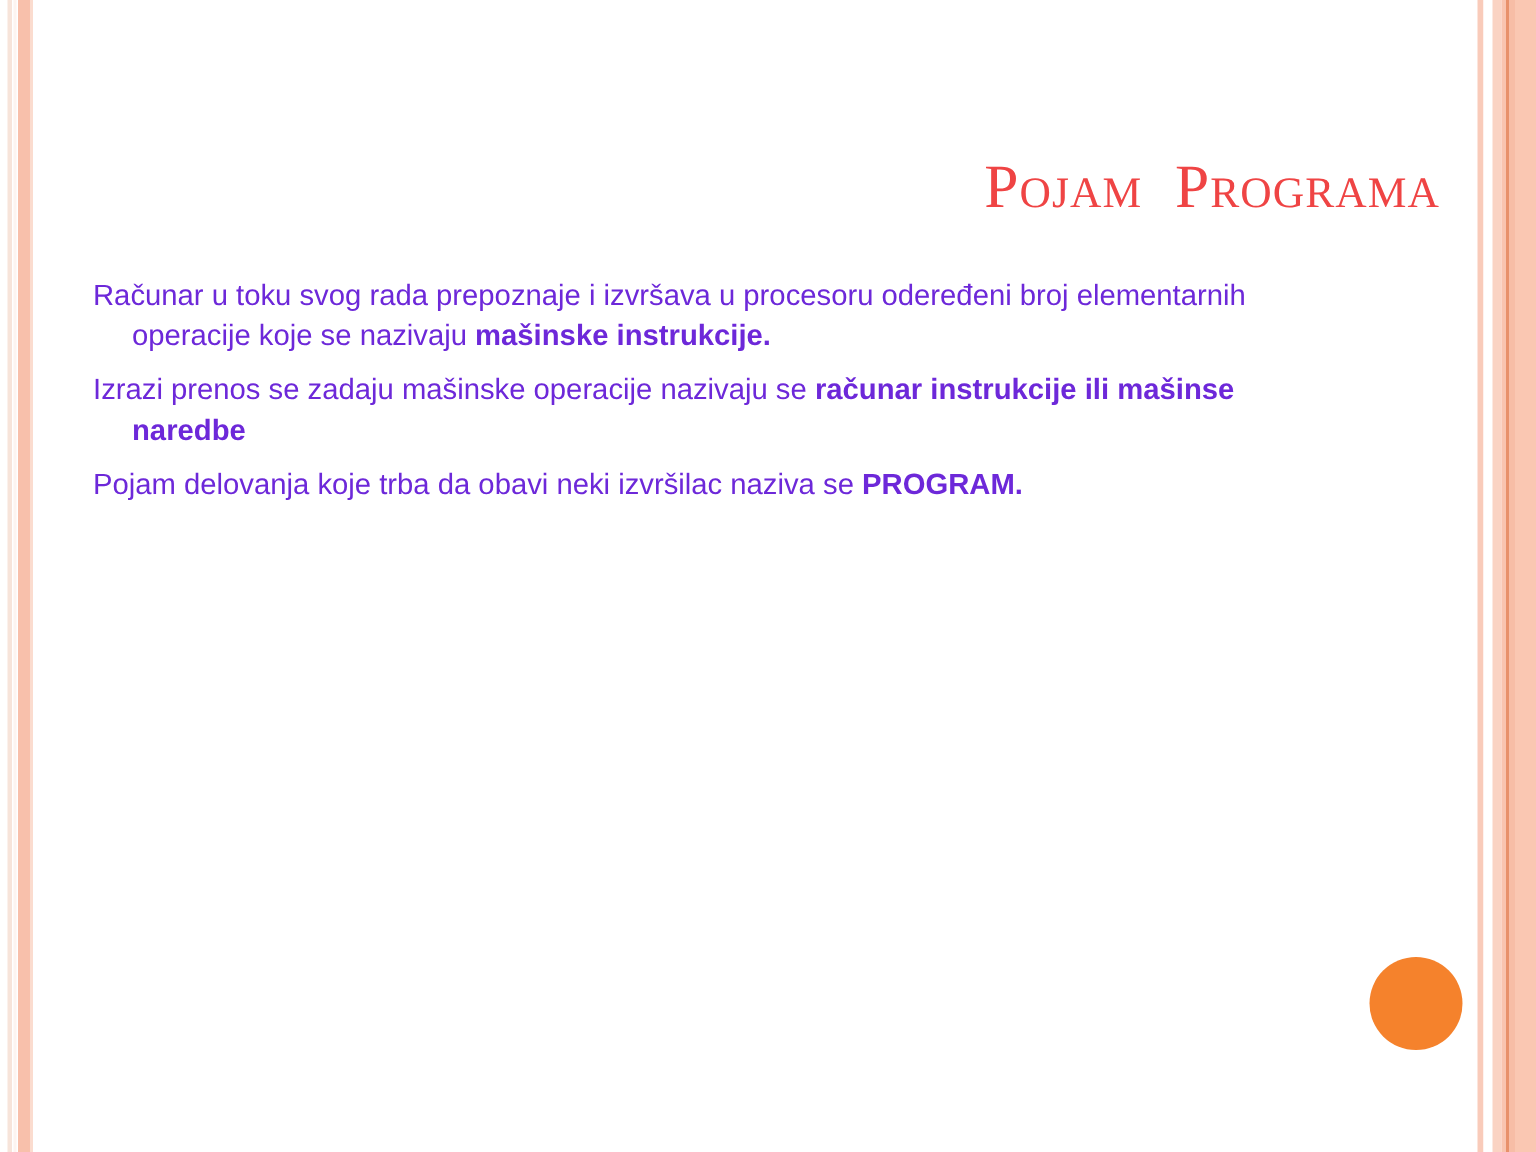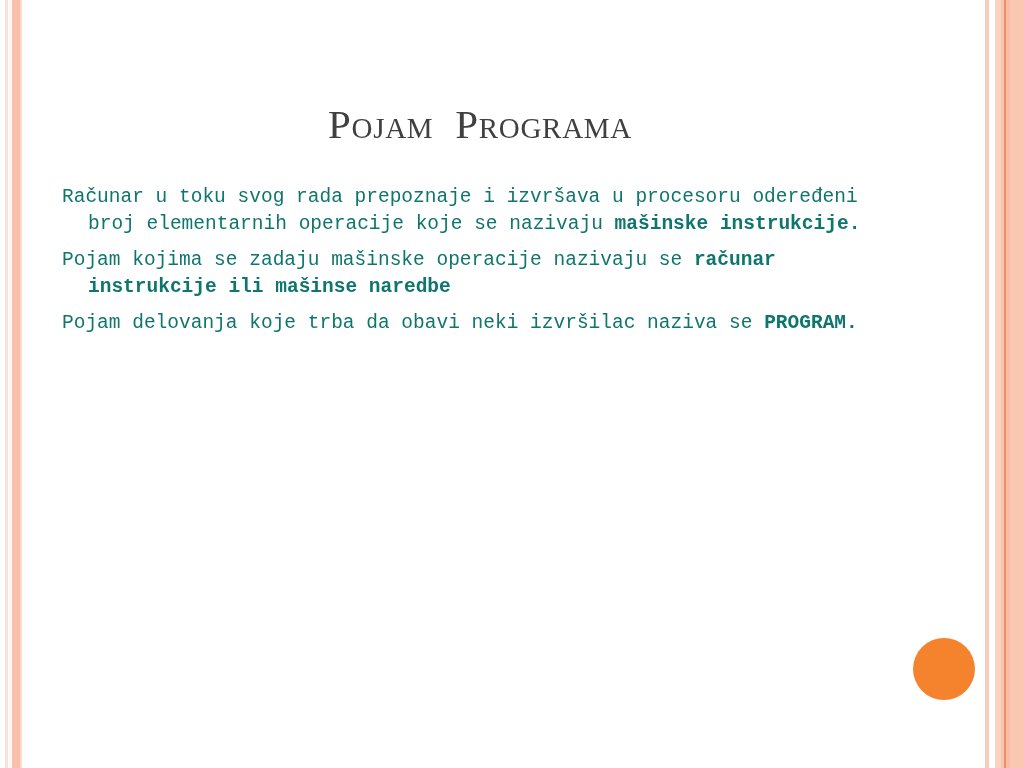--- a/index.html
+++ b/index.html
@@ -58,42 +58,42 @@
     border-radius: 50%;
     background: #f5822c;
   }
 
   
   .slide-title {
     position: absolute;
     left: 0;
     top: 100px;
     width: 960px;
-    text-align: center;
-    color: #404040;
+    text-align: right;
+    color: #ef4444;
     font-family: "Liberation Serif", "DejaVu Serif", serif;
     font-size: 41px;
     font-weight: normal;
     font-variant: small-caps;
     letter-spacing: 0.7px;
     white-space: pre;
     margin: 0;
   }
 
   
   .body-content {
     position: absolute;
     left: 62px;
     top: 184px;
     width: 800px;
   }
 
   .para {
-    color: #0f766e;
-    font-family: Liberation Mono, monospace;
+    color: #6d28d9;
+    font-family: Liberation Sans, sans-serif;
     font-size: 19.5px;
     line-height: 27px;
     margin: 0 0 9px 0;
     padding-left: 26px;
     text-indent: -26px;
   }
 
   .para b {
     font-weight: bold;
   }
@@ -116,21 +116,21 @@
   <div class="stripe stripe-r6"></div>
   <div class="stripe stripe-r7"></div>
 
   <h1 class="slide-title">Pojam  Programa</h1>
 
   <div class="body-content">
 
     <p class="para"><span>Računar u toku svog rada prepoznaje i izvršava u procesoru odeređeni broj elementarnih operacije koje se nazivaju </span><b>mašinske instrukcije.</b></p>
 
 
-    <p class="para"><span>Pojam kojima se zadaju mašinske operacije nazivaju se </span><b>računar instrukcije ili mašinse naredbe</b></p>
+    <p class="para"><span>Izrazi prenos se zadaju mašinske operacije nazivaju se </span><b>računar instrukcije ili mašinse naredbe</b></p>
 
     <p class="para"><span>Pojam delovanja  koje trba da obavi neki izvršilac naziva se </span><b>PROGRAM.</b></p>
 
   </div>
 
   <div class="circle-accent"></div>
 
 </div>
 
 </body></html>

